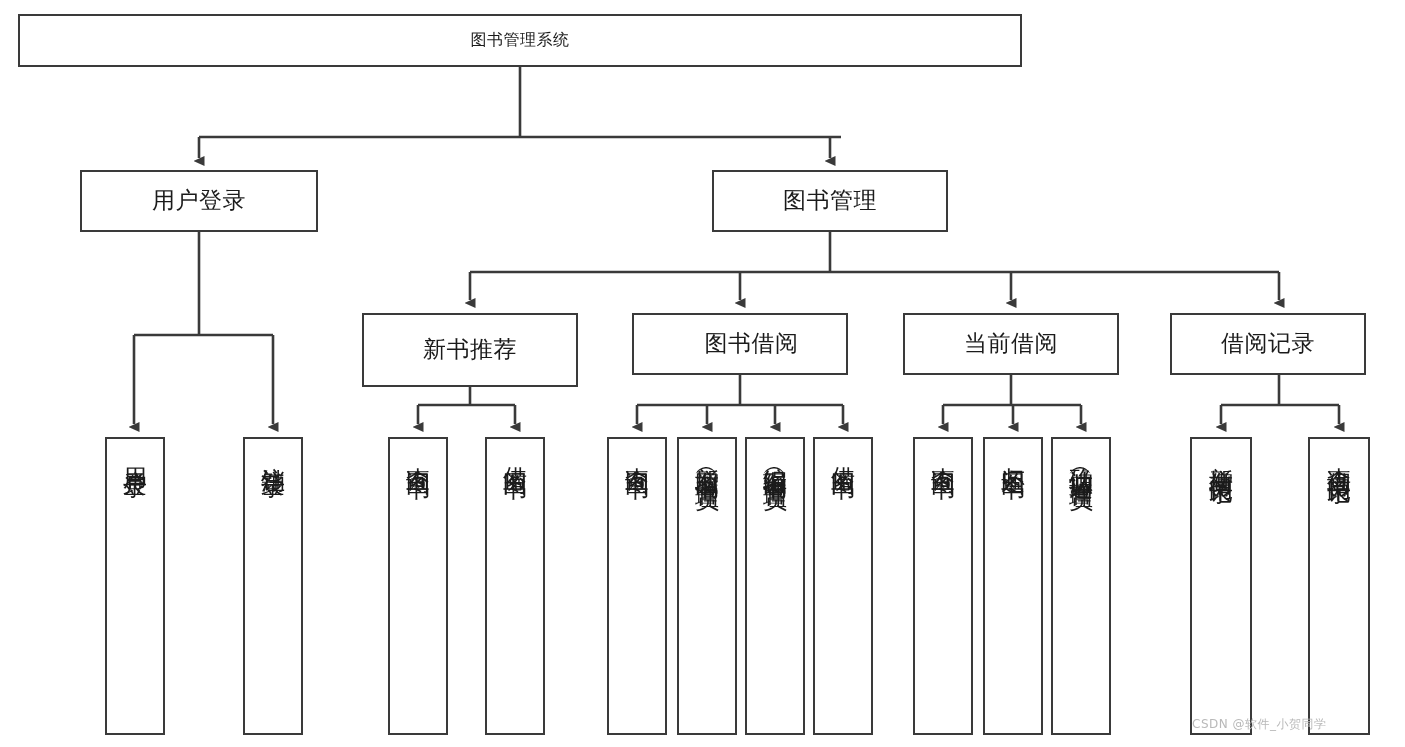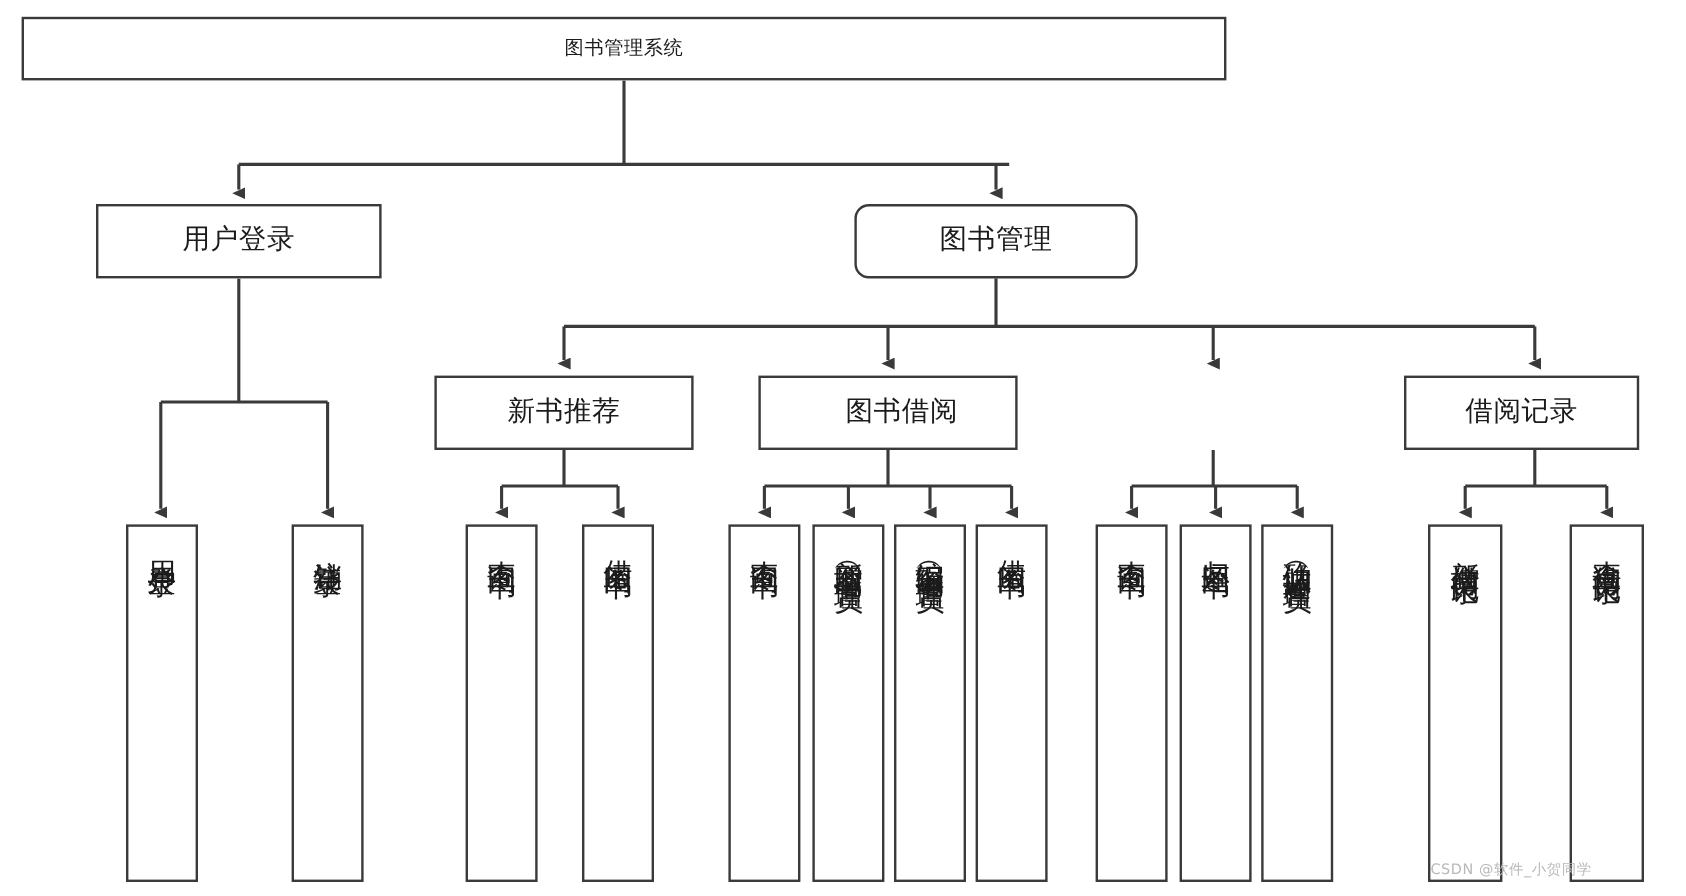--- a/index.html
+++ b/index.html
@@ -130,30 +130,33 @@
     </g>
   </svg>
 
   <div class="node horiz root" style="left:18px; top:14px; width:1004px; height:53px;">
     <span class="lbl">图书管理系统</span>
   </div>
 
   <div class="node horiz" style="left:80px; top:170px; width:238px; height:62px;">
     <span class="lbl">用户登录</span>
   </div>
-  <div class="node horiz" style="left:712px; top:170px; width:236px; height:62px;border-radius:12px;">
+  <div class="node horiz" style="left:712px; top:170px; width:236px; height:62px;">
     <span class="lbl">图书管理</span>
   </div>
 
-  <div class="node horiz" style="left:362px; top:313px; width:216px; height:62px;">
+  <div class="node horiz" style="left:362px; top:313px; width:216px; height:74px;">
     <span class="lbl">新书推荐</span>
   </div>
   <div class="node horiz" style="left:632px; top:313px; width:216px; height:62px;padding-left:23px;">
     <span class="lbl">图书借阅</span>
   </div>
+  <div class="node horiz" style="left:903px; top:313px; width:216px; height:62px;">
+    <span class="lbl">当前借阅</span>
+  </div>
   <div class="node horiz" style="left:1170px; top:313px; width:196px; height:62px;">
     <span class="lbl">借阅记录</span>
   </div>
 
   <div class="node vert" style="left:105px; top:437px; width:60px; height:298px;">
     <span class="lbl">用户登录</span>
   </div>
   <div class="node vert" style="left:243px; top:437px; width:60px; height:298px;">
     <span class="lbl">注销登录</span>
   </div>

